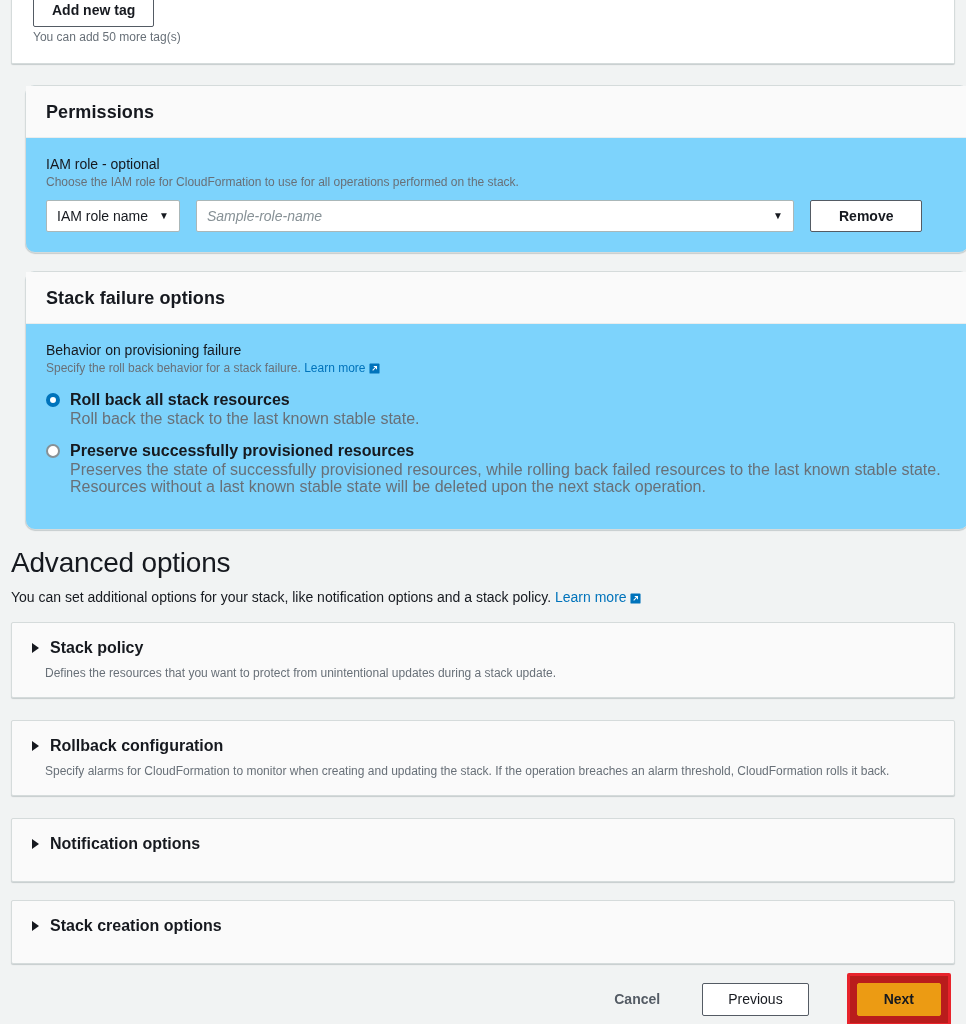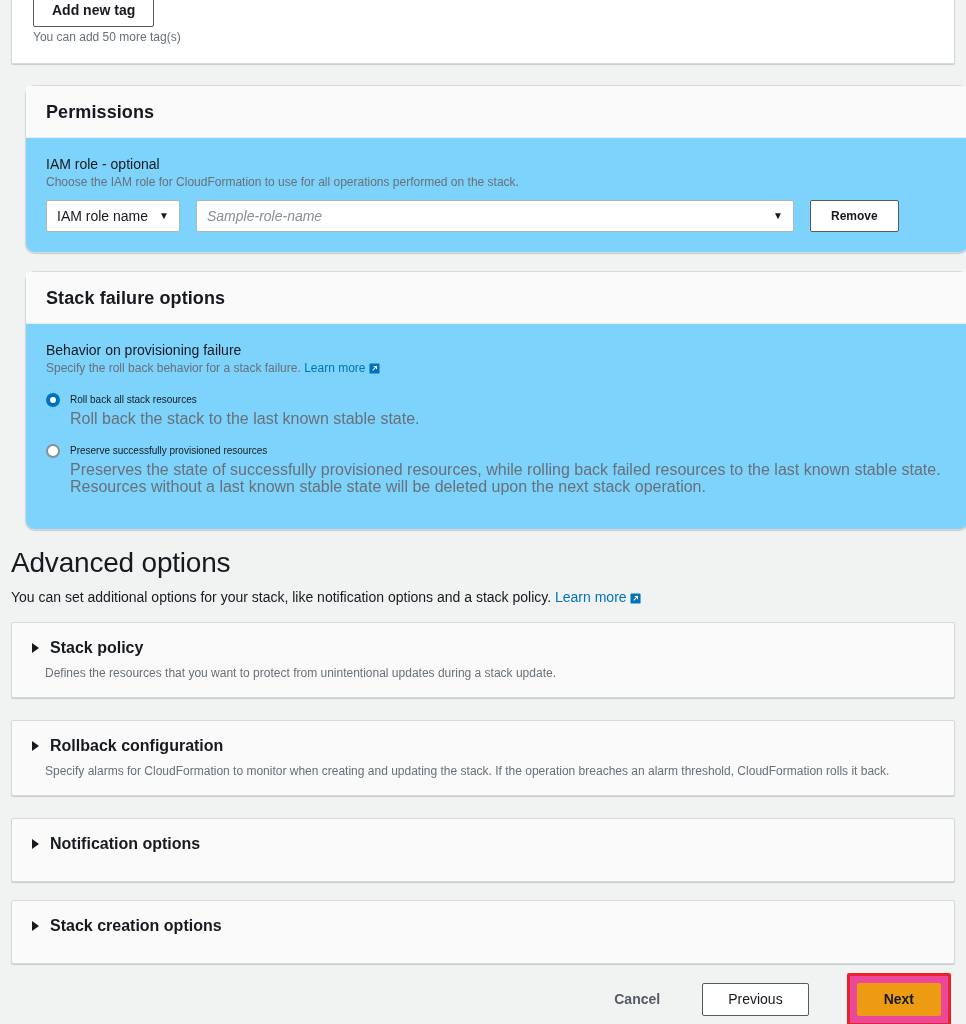--- a/index.html
+++ b/index.html
@@ -120,25 +120,25 @@
   }
   .role-input .ph {
     font-size: 14px;
     color: #879196;
     font-style: italic;
   }
   .btn-remove {
     background: #ffffff;
     border: 1px solid #545b64;
     border-radius: 2px;
-    font-size: 12px;
+    font-size: 14px;
     font-weight: bold;
     color: #16191f;
     height: 32px;
-    padding: 0 20px;
+    padding: 0 28px;
     cursor: pointer;
     font-family: "Liberation Sans", sans-serif;
   }
 
   
   .failure-card { position: absolute; left: 11px; top: 271px; width: 944px; }
   .radio-group { margin-top: 12px; }
   .radio-item { margin-bottom: 14px; }
   .radio-line { display: flex; align-items: flex-start; }
   .radio {
@@ -149,21 +149,21 @@
     background: #ffffff;
     margin-right: 10px;
     margin-top: 3px;
     flex: none;
     position: relative;
   }
   .radio.checked {
     border: 4px solid #0073bb;
     background: #ffffff;
   }
-  .radio-label { font-size: 10px; color: #16191f; line-height: 19px; }
+  .radio-label { font-size: 16px; color: #16191f; line-height: 19px; font-weight: bold; }
   .radio-desc {
     font-size: 16px;
     color: #687078;
     margin: 1px 0 0 24px;
     line-height: 17px;
   }
 
   
   .adv-head {
     position: absolute;
@@ -267,21 +267,21 @@
     height: 33px;
     padding: 0 25px;
     cursor: pointer;
     font-family: "Liberation Sans", sans-serif;
   }
   .next-wrap {
     position: relative;
     padding: 7px;
     border: 3px solid #e8232b;
     border-radius: 2px;
-    background: #ec4899;
+    background: #b91c1c;
     line-height: 0;
   }
   .btn-next {
     background: #ec9b13;
     border: 1px solid #ec9b13;
     border-radius: 2px;
     font-size: 14px;
     font-weight: bold;
     color: #16191f;
     height: 33px;

